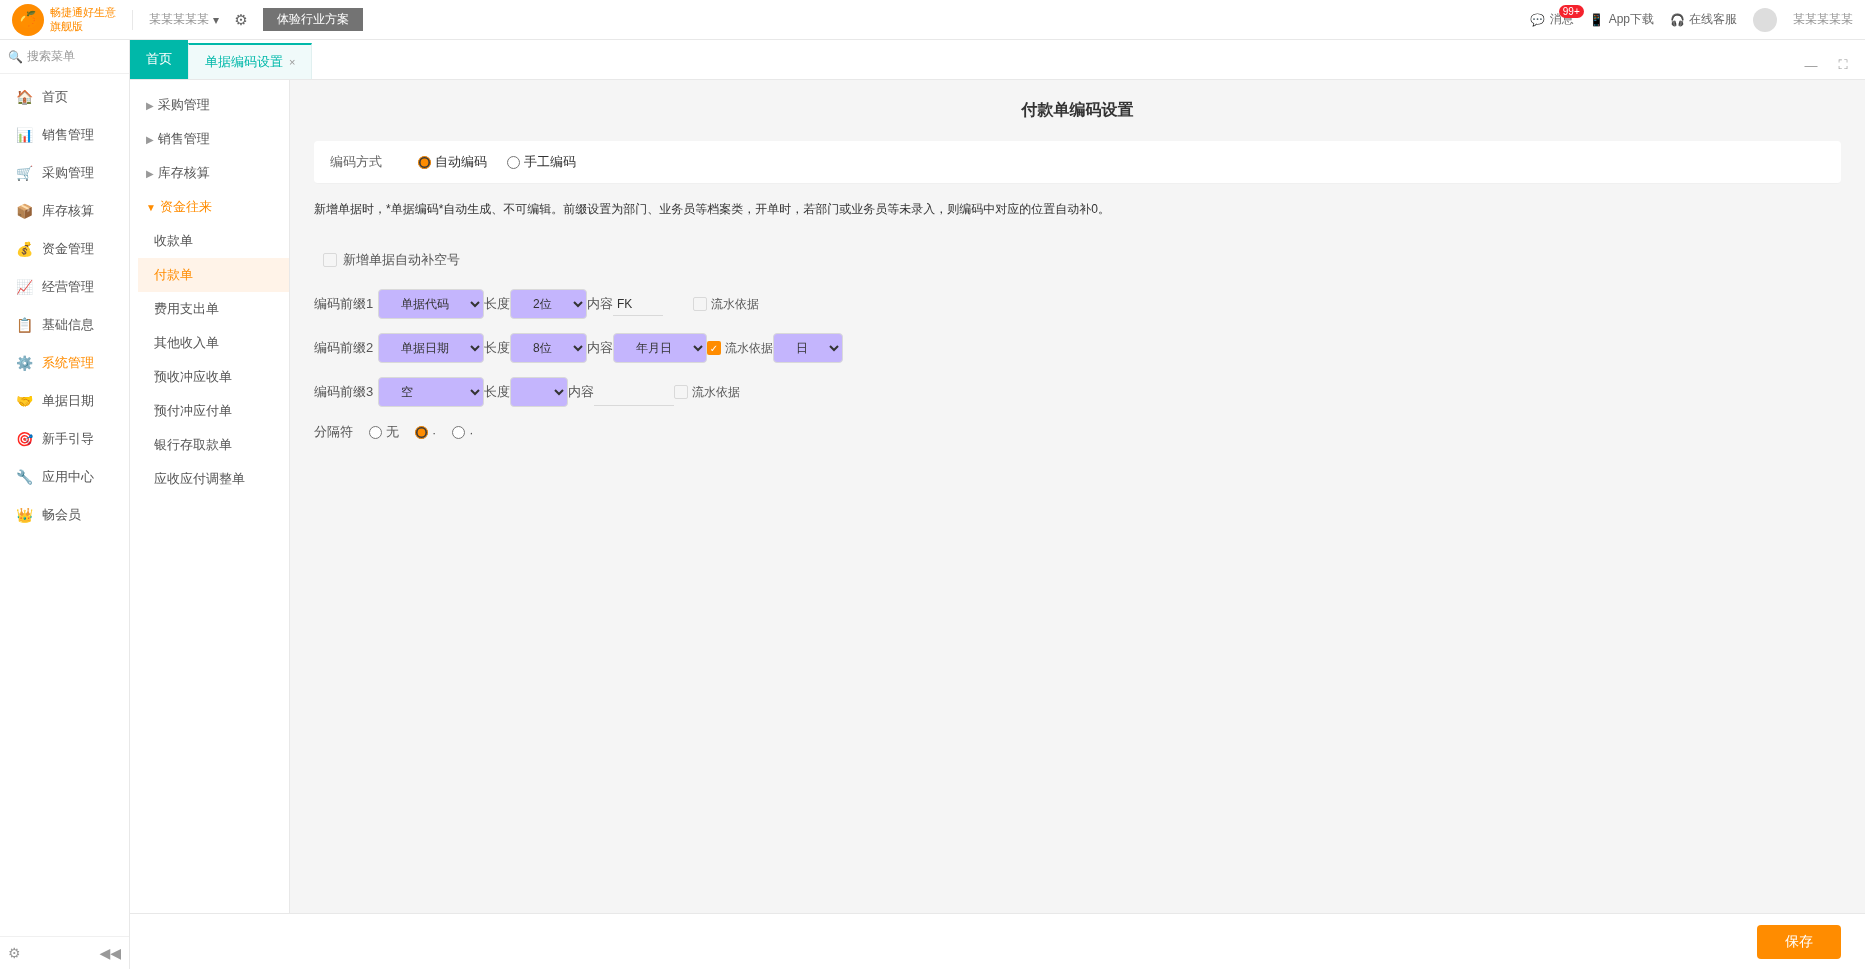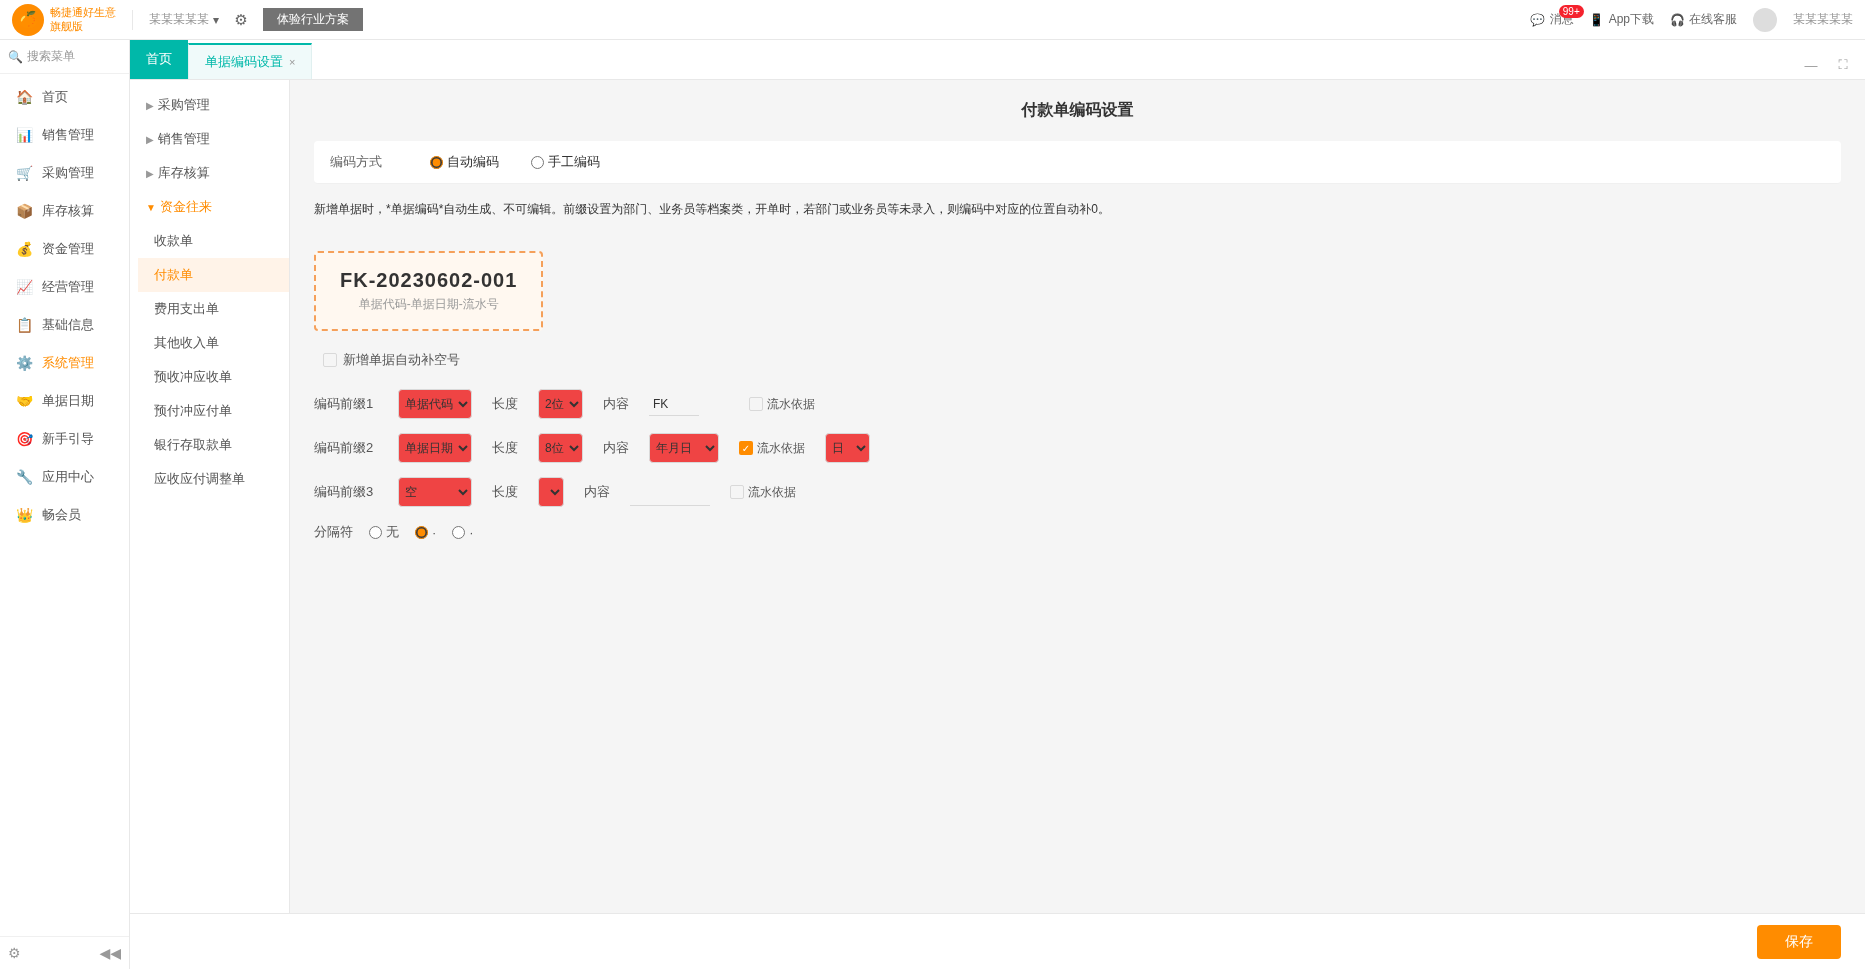--- a/index.html
+++ b/index.html
@@ -66,39 +66,39 @@
 
     
     .code-preview { border: 2px dashed #f5a05a; background: #fff8f0; border-radius: 4px; padding: 16px 24px; display: inline-block; margin-bottom: 20px; text-align: center; }
     .code-preview-main { font-size: 20px; font-weight: 600; color: #333; letter-spacing: 1px; }
     .code-preview-sub { font-size: 12px; color: #999; margin-top: 4px; }
 
     
     .checkbox-row { display: flex; align-items: center; gap: 6px; margin-bottom: 16px; font-size: 13px; color: #555; }
 
     
-    .form-row { display: flex; align-items: center; gap: 20px; margin-bottom: 14px; flex-wrap: wrap; }
+    .form-row { display: flex; align-items: center; gap: 0; margin-bottom: 14px; flex-wrap: wrap; }
     .form-label { font-size: 13px; color: #555; min-width: 64px; }
     .length-label { font-size: 13px; color: #555; }
     .content-label { font-size: 13px; color: #555; }
     .serial-checkbox { display: flex; align-items: center; gap: 4px; font-size: 12px; color: #555; }
     .checked-box { width: 14px; height: 14px; background: #ff8c00; border-radius: 2px; display: flex; align-items: center; justify-content: center; color: #fff; font-size: 10px; }
     .unchecked-box { width: 14px; height: 14px; border: 1px solid #d9d9d9; border-radius: 2px; display: flex; align-items: center; justify-content: center; }
 
     
     .separator-row { display: flex; align-items: center; gap: 16px; margin-top: 8px; }
     .sep-label { font-size: 13px; color: #555; }
     .sep-option { display: flex; align-items: center; gap: 4px; font-size: 13px; color: #555; cursor: pointer; }
     .sep-option input { accent-color: #ff8c00; }
 
     
     .bottom-bar { height: 56px; background: #fff; border-top: 1px solid #e8e8e8; display: flex; align-items: center; justify-content: flex-end; padding: 0 24px; flex-shrink: 0; }
     .save-btn { background: #ff8c00; color: #fff; border: none; border-radius: 4px; padding: 8px 28px; font-size: 14px; cursor: pointer; }
 
-    select.native-select { height: 30px; border: 1px solid #d9d9d9; border-radius: 4px; padding: 0 2px; font-size: 12px; color: #333; background: #ef4444; cursor: pointer; outline: none; }
+    select.native-select { height: 30px; border: 1px solid #d9d9d9; border-radius: 4px; padding: 0 18px; font-size: 12px; color: #333; background: #c4b5fd; cursor: pointer; outline: none; }
     input.native-input { height: 30px; border: none; border-bottom: 1px solid #d9d9d9; padding: 0 6px; font-size: 12px; color: #333; outline: none; background: transparent; width: 60px; }
     input.native-input::placeholder { color: #bbb; }
   </style>
 </head>
 <body>
 
 <div class="top-bar">
   <div class="top-bar-left">
     <div class="top-bar-logo">
       <div class="logo-icon">🍊</div>
@@ -265,42 +265,38 @@
               <span>应收应付调整单</span>
             </div>
           </div>
         </div>
       </div>
 
       <div class="page-content">
         <div class="page-title">付款单编码设置</div>
 
         
-        <div style="display:flex;align-items:center;gap:32px;padding:10px 0;border-bottom:1px solid #f0f0f0;margin-bottom:16px;background:#fff;padding:12px 16px;border-radius:4px;">
+        <div style="display:flex;align-items:center;gap:20px;padding:10px 0;border-bottom:1px solid #f0f0f0;margin-bottom:16px;background:#fff;padding:12px 16px;border-radius:4px;">
           <span class="section-label">编码方式</span>
           <label style="display:flex;align-items:center;gap:4px;cursor:pointer;font-size:13px;">
             <input type="radio" name="encoding" checked="" style="accent-color: rgb(255, 140, 0);">
             <span>自动编码</span>
           </label>
           <label style="display:flex;align-items:center;gap:4px;cursor:pointer;font-size:13px;">
             <input type="radio" name="encoding" style="accent-color: rgb(255, 140, 0);">
             <span>手工编码</span>
           </label>
         </div>
 
         
         <div class="info-text">
           <span>新增单据时，</span><span style="color:#333;font-weight:500;">*单据编码*</span><span>自动生成、不可编辑。前缀设置为部门、业务员等档案类，开单时，若部门或业务员等未录入，则编码中对应的位置自动补0。</span>
         </div>
 
         
-        <div class="code-preview">
-          <div class="code-preview-main">FK-20230602-001</div>
-          <div class="code-preview-sub">单据代码-单据日期-流水号</div>
-        </div>
 
         
         <div class="checkbox-row" style="margin-bottom:20px;margin-left:9px;">
           <div class="unchecked-box"></div>
           <span>新增单据自动补空号</span>
         </div>
 
         
         <div class="form-row">
           <span class="form-label">编码前缀1</span>

